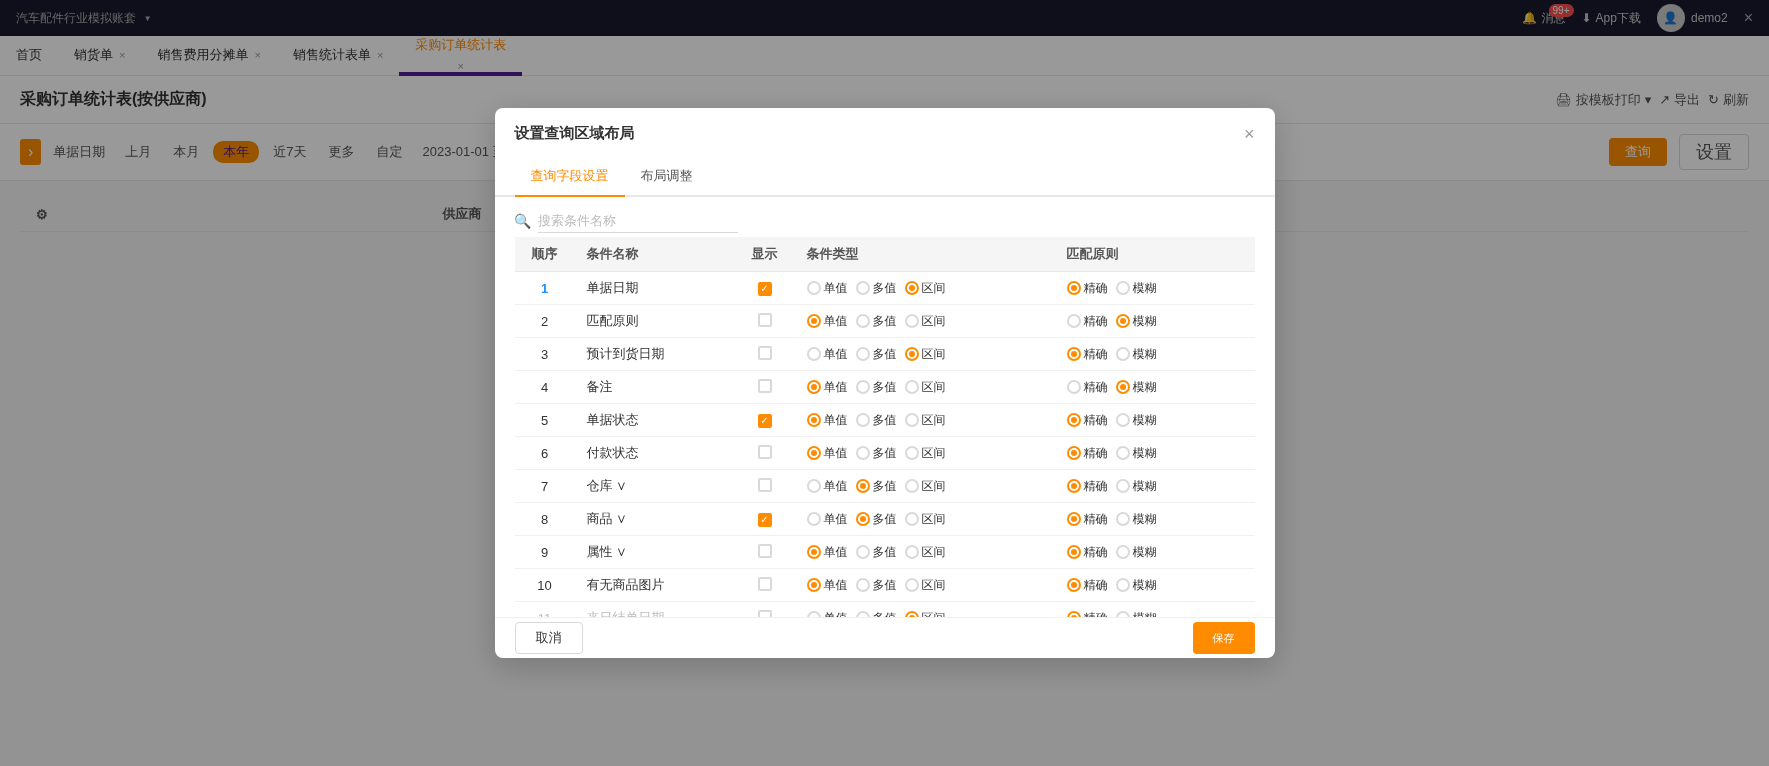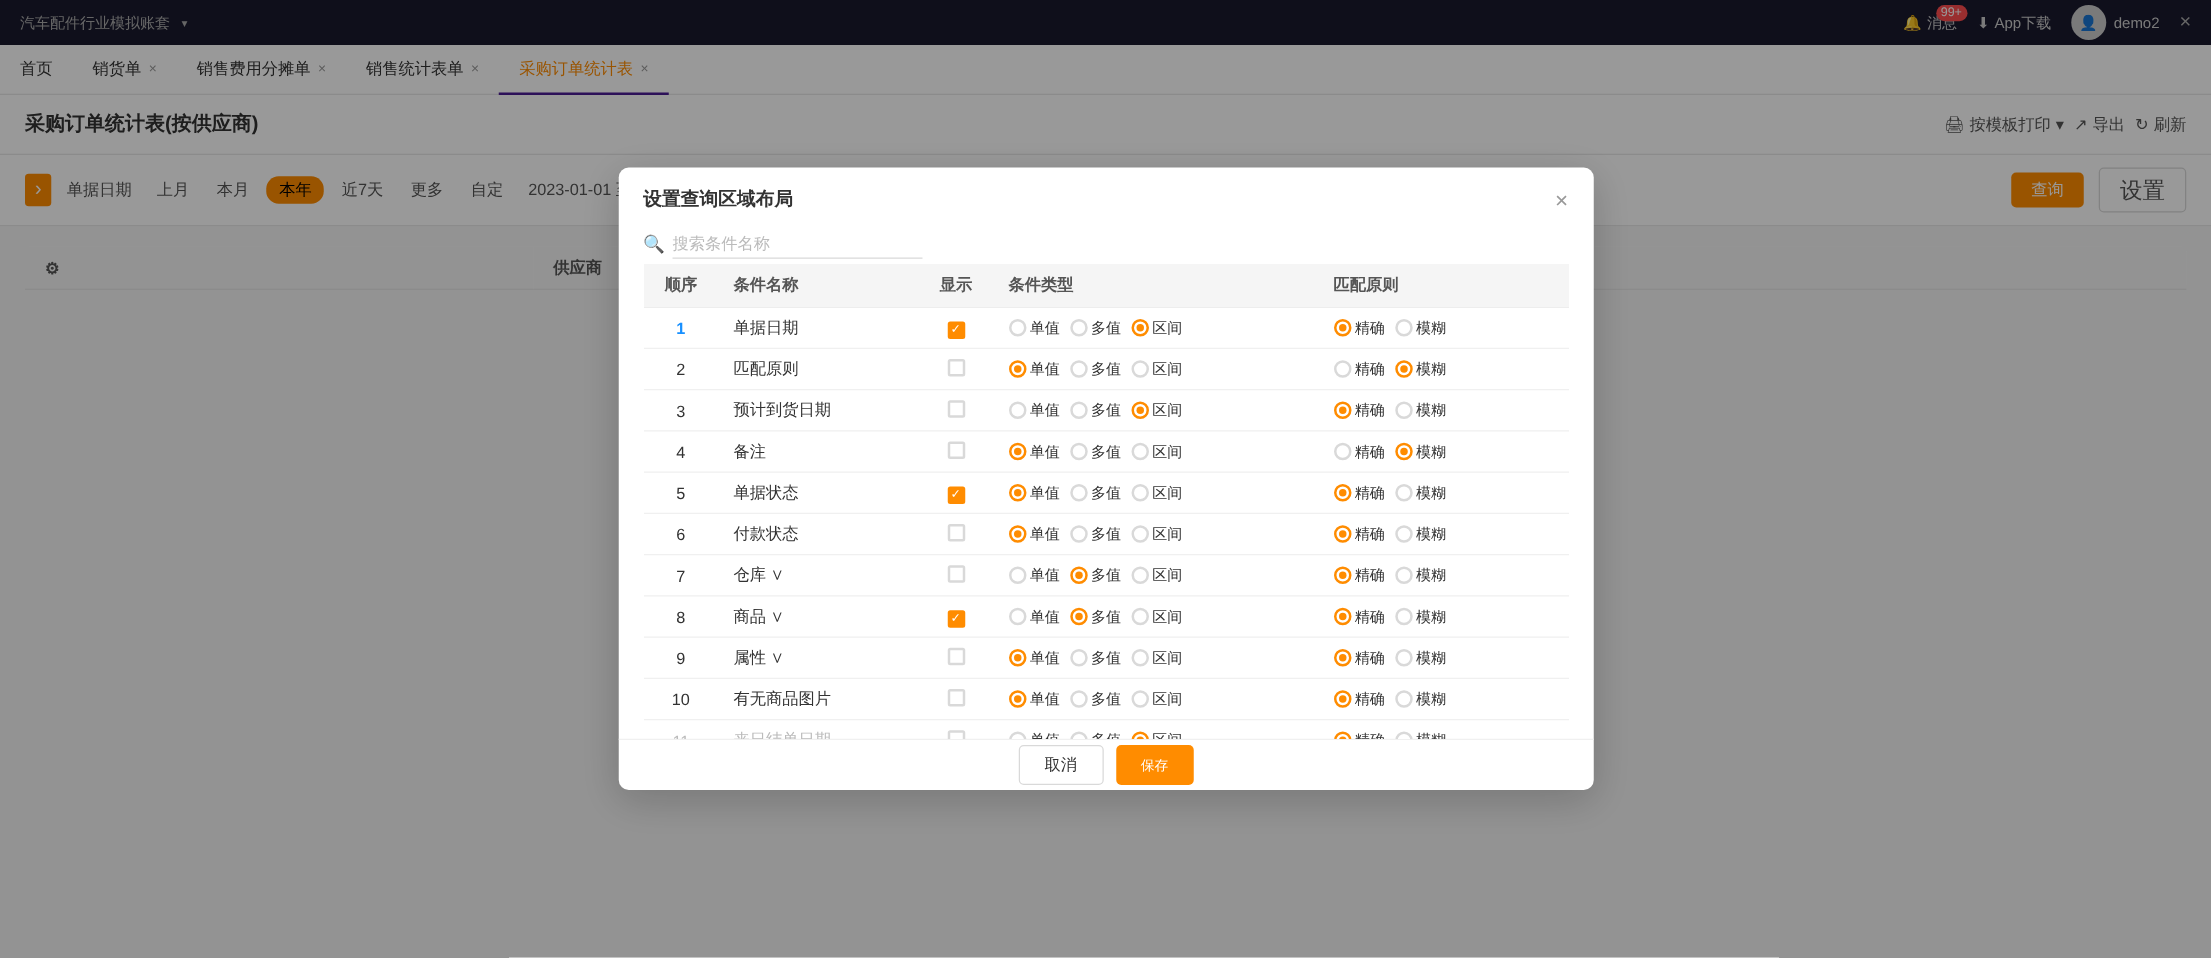--- a/index.html
+++ b/index.html
@@ -37,21 +37,21 @@
       height: 40px;
       display: flex;
       align-items: center;
       gap: 6px;
       cursor: pointer;
       font-size: 13px;
       color: #333;
       border-bottom: 2px solid transparent;
     }
     .tab-item.home { color: #333; }
-    .tab-item.active { color: #ff8c00; border-bottom: 2px solid #4c1d95; }
+    .tab-item.active { color: #ff8c00; border-bottom: 4px solid #4c1d95; flex-direction: column; }
     .tab-item .tab-close { color: #999; font-size: 11px; }
 
     
     .page-header {
       height: 48px;
       background: #fff;
       display: flex;
       align-items: center;
       justify-content: space-between;
       padding: 0 20px;
@@ -69,21 +69,21 @@
       padding: 10px 20px;
       display: flex;
       align-items: center;
       gap: 12px;
       border-bottom: 1px solid #e8e8e8;
     }
     .filter-toggle { background: #ff8c00; color: #fff; border: none; padding: 4px 8px; border-radius: 3px; cursor: pointer; font-size: 16px; }
     .filter-label { color: #555; font-size: 13px; }
     .filter-dates { display: flex; align-items: center; gap: 6px; font-size: 13px; }
     .date-btn { padding: 2px 8px; border-radius: 3px; cursor: pointer; font-size: 13px; color: #555; border: none; background: transparent; }
-    .date-btn.active { background: #ff8c00; color: #000000; border-radius: 10px; padding: 2px 10px; }
+    .date-btn.active { background: #ff8c00; color: #4c1d95; border-radius: 10px; padding: 2px 10px; }
     .date-range { color: #555; font-size: 13px; }
 
     
     .content-area {
       padding: 16px 20px;
       background: #f5f5f5;
       min-height: calc(766px - 36px - 40px - 48px - 48px);
       position: relative;
     }
 
@@ -197,21 +197,21 @@
       border: 2px solid #d9d9d9; background: #fff;
       display: inline-flex; align-items: center; justify-content: center;
       flex-shrink: 0; border-radius: 2px;
     }
     .checkbox-sq.checked { border-color: #ff8c00; background: #ff8c00; }
     .checkbox-sq.checked::after { content: '✓'; color: #fff; font-size: 10px; line-height: 1; }
 
     
     .dialog-footer {
       display: flex;
-      justify-content: center;
+      justify-content: space-between;
       padding: 4px 20px;
       gap: 10px;
       border-top: 1px solid #f0f0f0;
     }
     .btn-cancel {
       padding: 6px 20px; border-radius: 4px; border: 1px solid #d9d9d9;
       background: #fff; color: #333; cursor: pointer; font-size: 13px;
     }
     .btn-save {
       padding: 6px 20px; border-radius: 4px; border: none;
@@ -334,20 +334,28 @@
 </div>
 
 <div class="overlay">
   <div class="dialog">
 
     <div class="dialog-header">
       <span class="dialog-title">设置查询区域布局</span>
       <button class="dialog-close">×</button>
     </div>
 
+    <div class="dialog-tabs">
+      <div class="dialog-tab active">
+        <span>查询字段设置</span>
+      </div>
+      <div class="dialog-tab">
+        <span>布局调整</span>
+      </div>
+    </div>
 
     <div class="dialog-search">
       <span class="search-icon-sm">🔍</span>
       <input type="text" placeholder="搜索条件名称" style="">
     </div>
 
     <div class="dialog-table-wrap">
       <table class="dialog-table">
         <thead>
           <tr>

